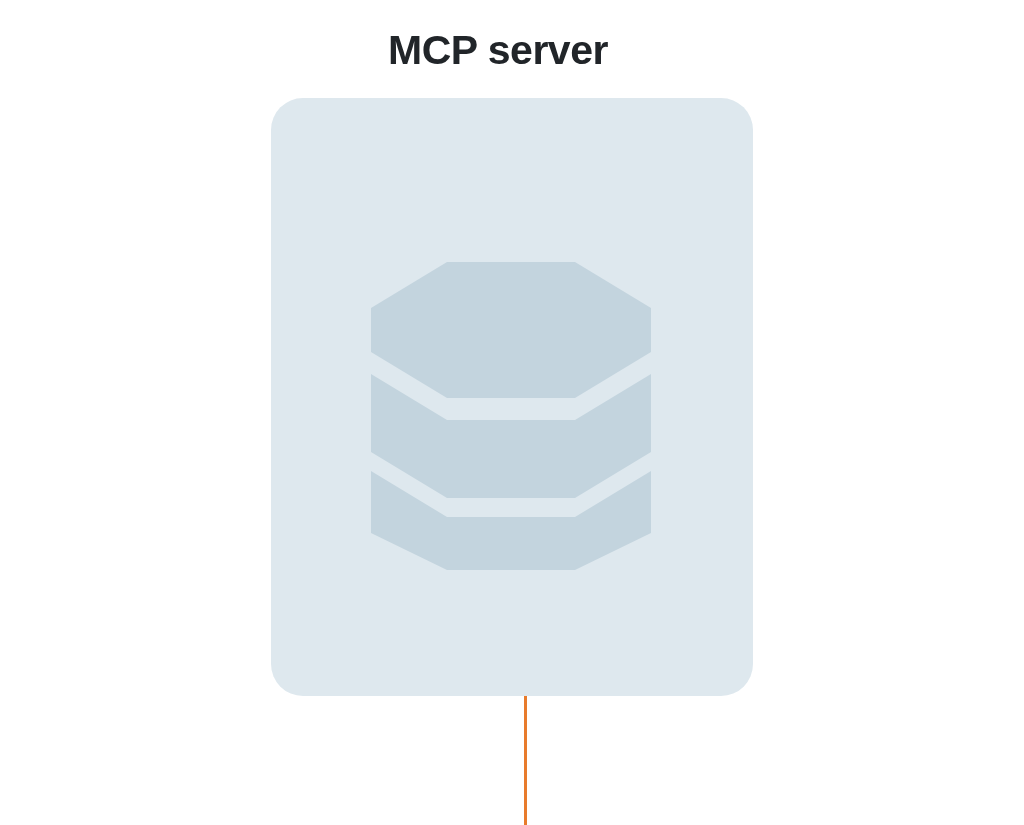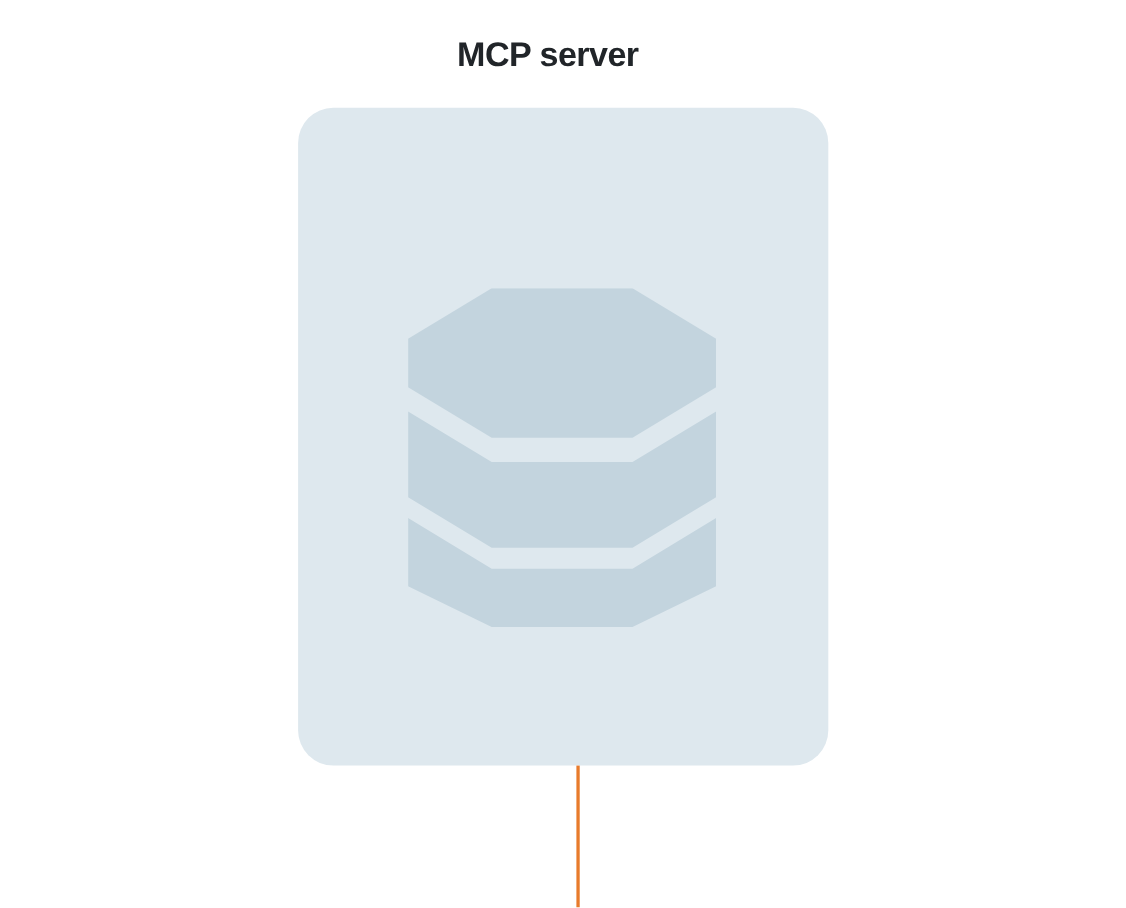--- a/index.html
+++ b/index.html
@@ -22,21 +22,21 @@
     width: 1024px;
     height: 825px;
     background: var(--background);
   }
   .title {
     position: absolute;
     top: 26px;
     left: 0;
     width: 996px;
     text-align: center;
-    font-size: 31px;
+    font-size: 41px;
     line-height: 48px;
     font-weight: 700;
     letter-spacing: -0.5px;
     color: var(--title-text);
   }
   .card {
     position: absolute;
     left: 271px;
     top: 98px;
     width: 482px;

